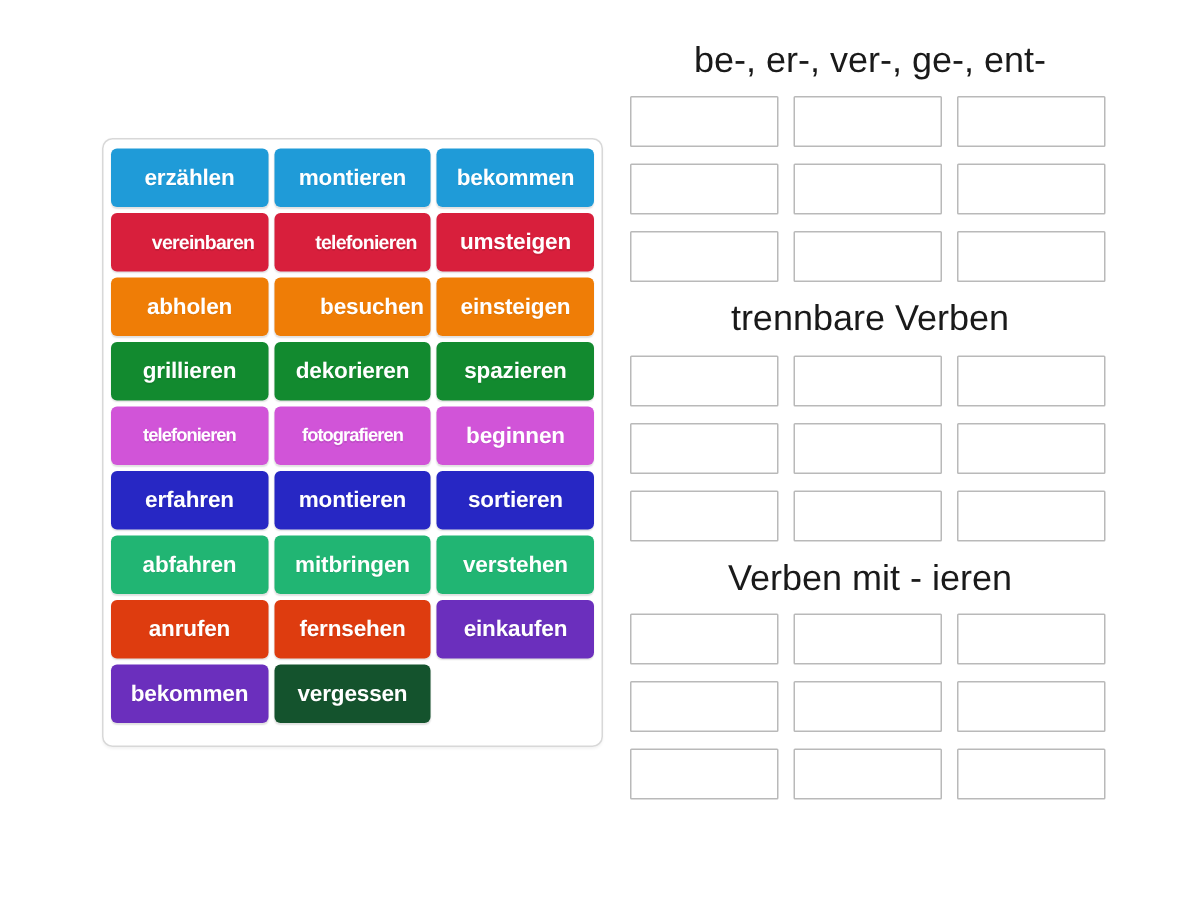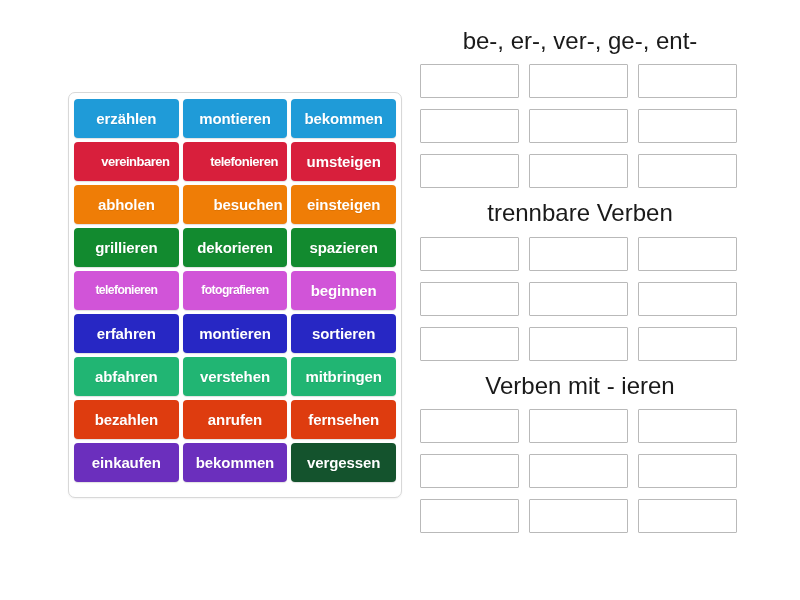--- a/index.html
+++ b/index.html
@@ -108,23 +108,22 @@
       <div class="tile" style="background: rgb(18, 138, 47);">grillieren</div>
       <div class="tile" style="background: rgb(18, 138, 47);">dekorieren</div>
       <div class="tile" style="background: rgb(18, 138, 47);">spazieren</div>
       <div class="tile tighter" style="background: rgb(209, 84, 216);">telefonieren</div>
       <div class="tile tighter" style="background: rgb(209, 84, 216);">fotografieren</div>
       <div class="tile" style="background: rgb(209, 84, 216);">beginnen</div>
       <div class="tile" style="background: rgb(39, 39, 196);">erfahren</div>
       <div class="tile" style="background: rgb(39, 39, 196);">montieren</div>
       <div class="tile" style="background: rgb(39, 39, 196);">sortieren</div>
       <div class="tile" style="background: rgb(33, 181, 115);">abfahren</div>
+      <div class="tile" style="background: rgb(33, 181, 115);">mitbringen</div>
       <div class="tile" style="background: rgb(33, 181, 115);">verstehen</div>
-      <div class="tile" style="background: rgb(33, 181, 115);">mitbringen</div>
-      <div class="tile" style="background: rgb(222, 60, 15);">bezahlen</div>
       <div class="tile" style="background: rgb(222, 60, 15);">anrufen</div>
       <div class="tile" style="background: rgb(222, 60, 15);">fernsehen</div>
       <div class="tile" style="background: rgb(107, 47, 189);">einkaufen</div>
       <div class="tile" style="background: rgb(107, 47, 189);">bekommen</div>
       <div class="tile" style="background: #14532d;">vergessen</div>
     </div>
 </div>
 
 <div id="categories">
     <div class="category">

